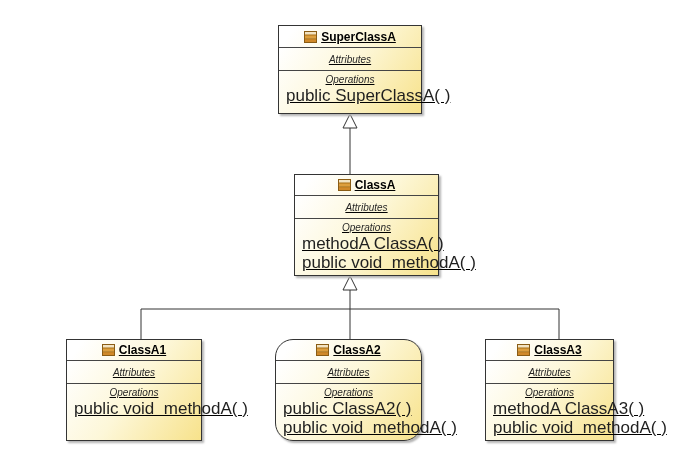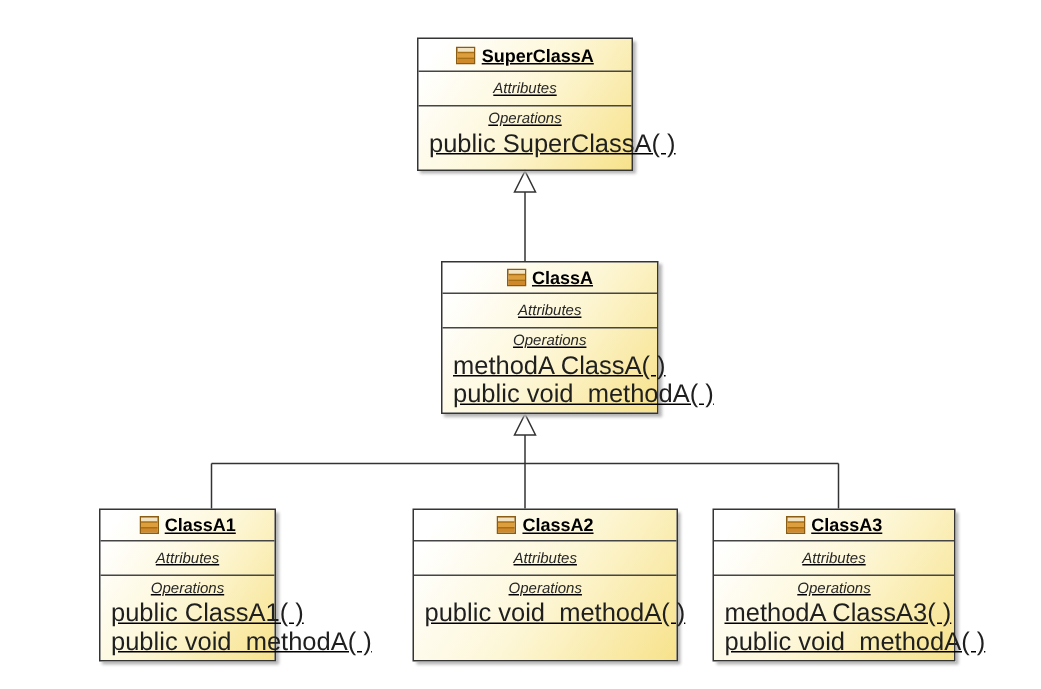--- a/index.html
+++ b/index.html
@@ -69,23 +69,23 @@
     line-height: 19px;
     color: #1f1f1f;
     padding: 0 7px;
     white-space: pre;
   }
   .class-icon-svg { flex: 0 0 auto; }
 
   
   #box-superclassa { left: 278px; top: 25px;  width: 144px; height: 89px;  }
   #box-classa      { left: 278px; top: 174px; width: 145px; height: 102px; margin-left: 16px; }
-  #box-classa1     { left: 66px;  top: 339px; width: 118px; height: 102px; }
-  #box-classa2     { left: 275px; top: 339px; width: 177px; height: 102px; }
-  #box-classa3     { left: 475px; top: 339px; width: 162px; height: 102px; justify-content: flex-end; }
+  #box-classa1     { left: 66px;  top: 339px; width: 136px; height: 102px; }
+  #box-classa2     { left: 275px; top: 339px; width: 147px; height: 102px; border-radius: 18px; }
+  #box-classa3     { left: 485px; top: 339px; width: 129px; height: 102px; justify-content: flex-end; }
   #box-superclassa .c-title { height: 22px; }
 </style>
 </head>
 <body>
 
 <div class="canvas">
 
   <svg class="connectors" viewBox="0 0 694 459" xmlns="http://www.w3.org/2000/svg">
 
     <line x1="350" y1="128" x2="350" y2="174" stroke="#333333" stroke-width="1"></line>
@@ -149,41 +149,41 @@
         <line x1="1" y1="4" x2="12" y2="4" stroke="#a86f14" stroke-width="1"></line>
         <line x1="1" y1="7.8" x2="12" y2="7.8" stroke="#a86f14" stroke-width="1"></line>
       </svg>
       <span>ClassA1</span>
     </div>
     <div class="c-attrs">
       <span class="section-label">Attributes</span>
     </div>
     <div class="c-ops">
       <span class="section-label">Operations</span>
-      <div class="method">public ClassA1( )</div>
       <div class="method">public void  methodA( )</div>
     </div>
   </div>
 
   <div class="uml-class" id="box-classa2">
     <div class="c-title">
       <svg class="class-icon-svg" width="13" height="12" viewBox="0 0 13 12">
         <rect x="0.5" y="0.5" width="12" height="11" fill="#f2e3c2" stroke="#8a5c14"></rect>
         <rect x="1" y="4" width="11" height="3.5" fill="#dd9f3e"></rect>
         <rect x="1" y="8" width="11" height="3" fill="#d0892a"></rect>
         <line x1="1" y1="4" x2="12" y2="4" stroke="#a86f14" stroke-width="1"></line>
         <line x1="1" y1="7.8" x2="12" y2="7.8" stroke="#a86f14" stroke-width="1"></line>
       </svg>
       <span>ClassA2</span>
     </div>
     <div class="c-attrs">
       <span class="section-label">Attributes</span>
     </div>
     <div class="c-ops">
       <span class="section-label">Operations</span>
+      <div class="method">public ClassA2( )</div>
       <div class="method">public void  methodA( )</div>
     </div>
   </div>
 
   <div class="uml-class" id="box-classa3">
     <div class="c-title">
       <svg class="class-icon-svg" width="13" height="12" viewBox="0 0 13 12">
         <rect x="0.5" y="0.5" width="12" height="11" fill="#f2e3c2" stroke="#8a5c14"></rect>
         <rect x="1" y="4" width="11" height="3.5" fill="#dd9f3e"></rect>
         <rect x="1" y="8" width="11" height="3" fill="#d0892a"></rect>

